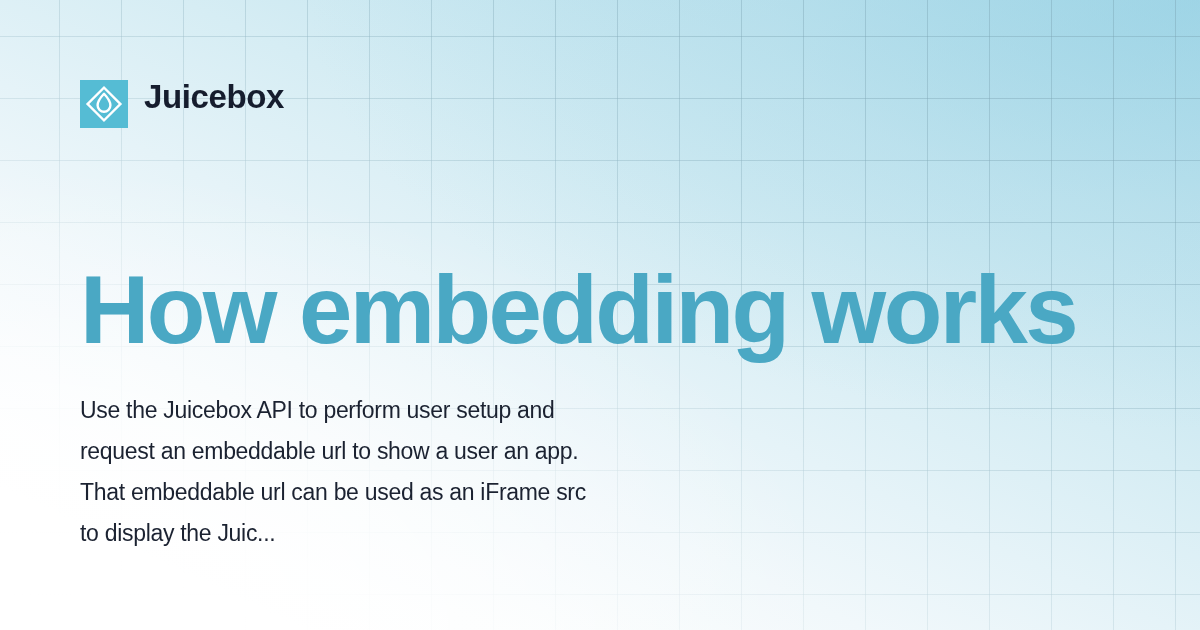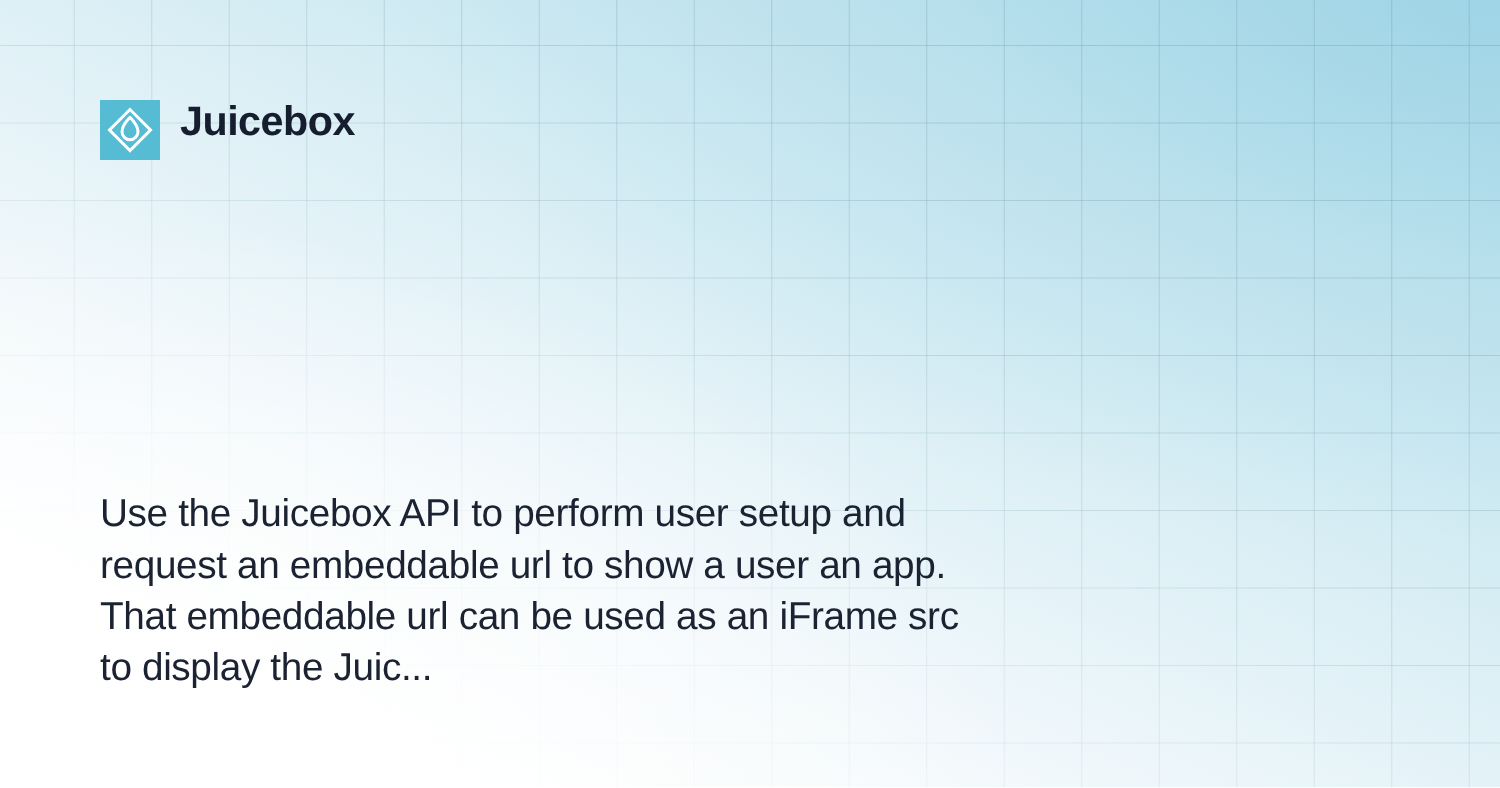--- a/index.html
+++ b/index.html
@@ -141,21 +141,21 @@
     color:#4aa8c4;
     white-space:nowrap;
   }
 
   
   .description {
     position:absolute;
     left:80px;
     top:390px;
     width:830px;
-    font-size:31px;
+    font-size:23px;
     font-weight:normal;
     line-height:41px;
     letter-spacing:-0.3px;
     color:#1b2231;
     white-space:pre-line;
   }
 </style>
 </head>
 <body>
 
@@ -172,20 +172,21 @@
       <span class="brand-mark">
         <svg width="48" height="48" viewBox="0 0 48 48" aria-hidden="true">
           <rect x="0" y="0" width="48" height="48" fill="#55bcd4"></rect>
           <rect x="24" y="7.6" width="23.2" height="23.2" transform="rotate(45 24 7.6)" fill="none" stroke="#ffffff" stroke-width="2.4"></rect>
           <path d="M24 13.8 C24 13.8 17.6 20.6 17.6 25.3 C17.6 28.9 20.5 31.8 24 31.8 C27.5 31.8 30.4 28.9 30.4 25.3 C30.4 20.6 24 13.8 24 13.8 Z" fill="none" stroke="#ffffff" stroke-width="2.4" stroke-linejoin="round"></path>
         </svg>
       </span>
       <span class="brand-name">Juicebox</span>
     </div>
 
+    <h1 class="headline">How embedding works</h1>
 
     <p class="description">Use the Juicebox API to perform user setup and
 request an embeddable url to show a user an app.
 That embeddable url can be used as an iFrame src
 to display the Juic...</p>
 
   </div>
 </div>
 
 </body></html>

